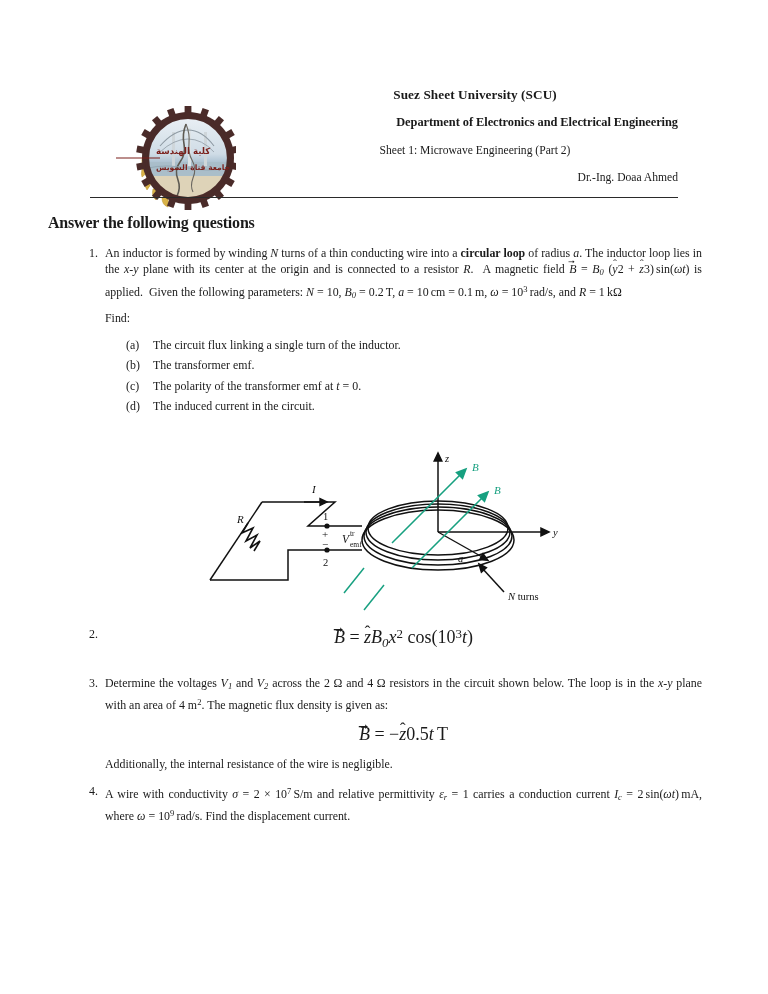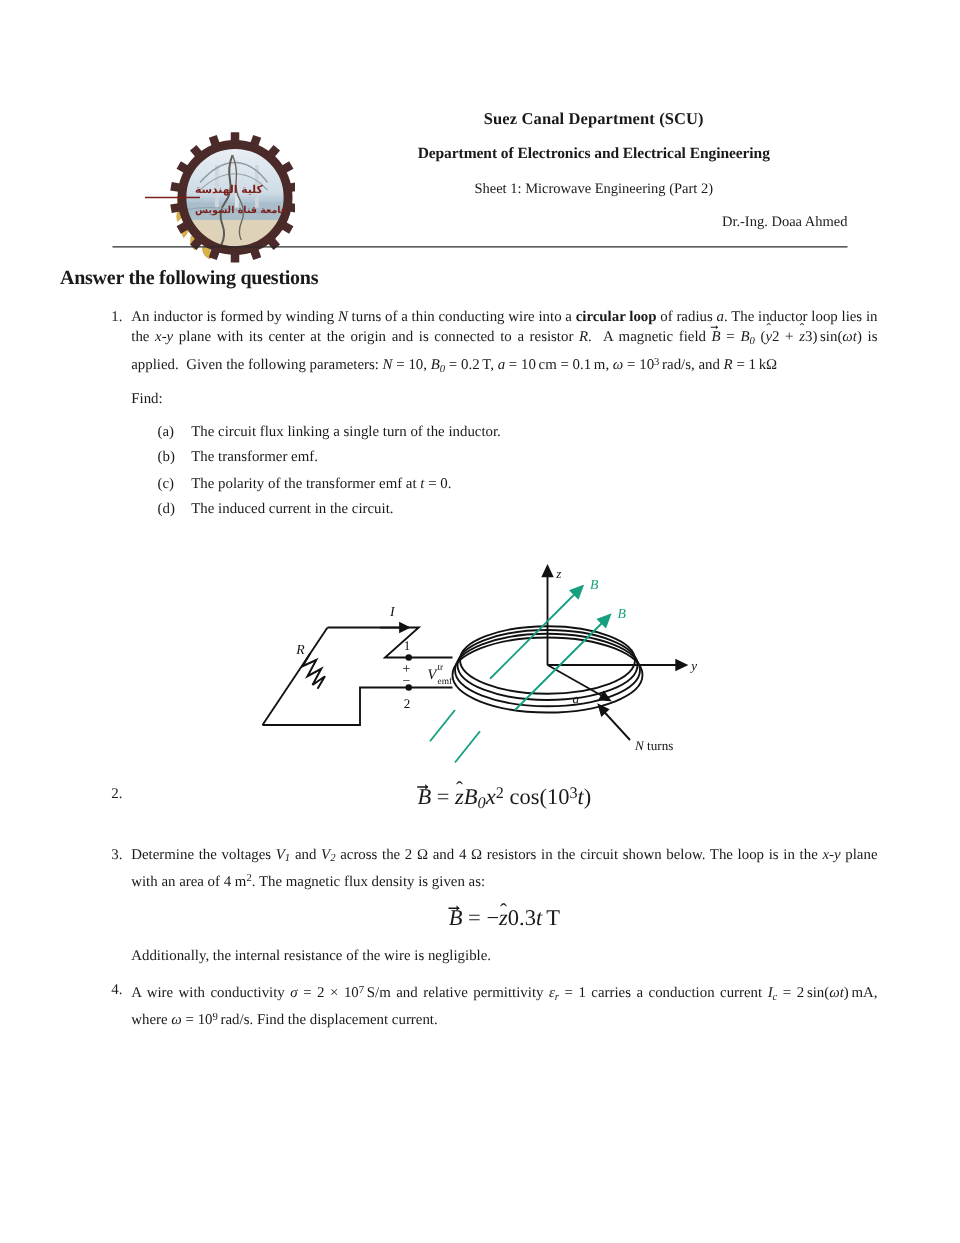--- a/index.html
+++ b/index.html
@@ -55,21 +55,21 @@
   .hdr-uni {
     font-weight: bold;
     font-size: 13.2px;
     text-align: center;
     padding-top: 4px;
     letter-spacing: 0.1px;
   }
   .hdr-dept {
     font-weight: bold;
     font-size: 12.4px;
-    text-align: center;
+    text-align: right;
     padding-top: 15px;
     letter-spacing: -0.05px;
   }
   .hdr-sheet {
     font-size: 11.6px;
     text-align: center;
     padding-top: 16px;
   }
   .hdr-author {
     font-size: 11.6px;
@@ -321,21 +321,21 @@
         </g>
         <circle cx="76" cy="56" r="40" fill="none" stroke="#4a2b29" stroke-width="2.2"></circle>
 
         <text x="44" y="52" text-anchor="end" font-size="8.6" font-weight="bold" fill="#7a1f1b" font-family="'DejaVu Sans', sans-serif" direction="rtl">كلية الهندسة</text>
         <line x1="4" y1="56" x2="48" y2="56" stroke="#7a1f1b" stroke-width="1.1"></line>
         <text x="44" y="68" text-anchor="end" font-size="7.6" font-weight="bold" fill="#7a1f1b" font-family="'DejaVu Sans', sans-serif" direction="rtl">جامعة قناة السويس</text>
       </svg>
     </div>
 
     <div class="header-text">
-      <div class="hdr-line hdr-uni">Suez Canal Department (SCU)</div>
+      <div class="hdr-line hdr-uni">Suez Sheet University (SCU)</div>
       <div class="hdr-line hdr-dept">Department of Electronics and Electrical Engineering</div>
       <div class="hdr-line hdr-sheet">Sheet 1: Microwave Engineering (Part 2)</div>
       <div class="hdr-line hdr-author">Dr.-Ing. Doaa Ahmed</div>
     </div>
   </div>
 
   <div class="hrule"></div>
 
   <div class="doc-title">Answer the following questions</div>
 
@@ -393,21 +393,21 @@
 
     <div class="qitem">
       <div class="qnum">3.</div>
       <div class="qbody">
         <p>Determine the voltages <span class="mi">V</span><sub>1</sub> and <span class="mi">V</span><sub>2</sub> across the 2 <span class="mo">Ω</span> and 4 <span class="mo">Ω</span> resistors in the circuit shown below. The loop is in the <span class="mi">x</span>-<span class="mi">y</span> plane with an area of 4 m<sup>2</sup>. The magnetic flux density is given as:</p>
 
         <div class="display-eq">
           <span class="vecwrap">B<svg class="arrowbar" viewBox="0 0 14 7" preserveAspectRatio="none">
                 <line x1="1" y1="4" x2="12" y2="4" stroke="#1a1a1a" stroke-width="0.9"></line>
                 <path d="M12 4 L9.2 2.3 L9.2 5.7 Z" fill="#1a1a1a"></path>
-              </svg></span> <span class="mo">=</span> <span class="mo">−</span><span class="hatwrap">z<span class="hatmark">̂</span></span><span class="mn">0.3</span><span class="mi">t</span><span class="thinsp"></span><span class="mo">T</span>
+              </svg></span> <span class="mo">=</span> <span class="mo">−</span><span class="hatwrap">z<span class="hatmark">̂</span></span><span class="mn">0.5</span><span class="mi">t</span><span class="thinsp"></span><span class="mo">T</span>
         </div>
 
         <p>Additionally, the internal resistance of the wire is negligible.</p>
       </div>
     </div>
 
     <div class="gap-md"></div>
 
     <div class="qitem">
       <div class="qnum">4.</div>

